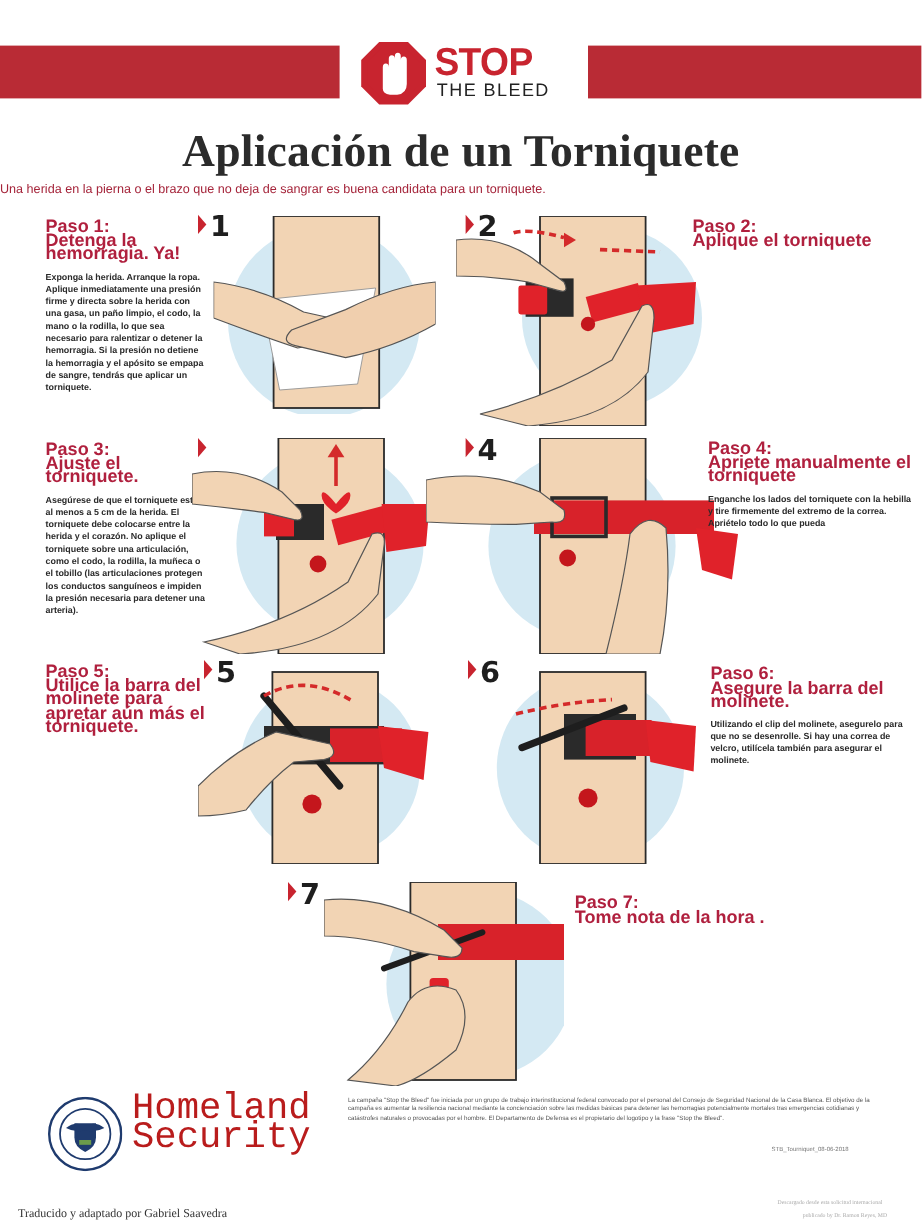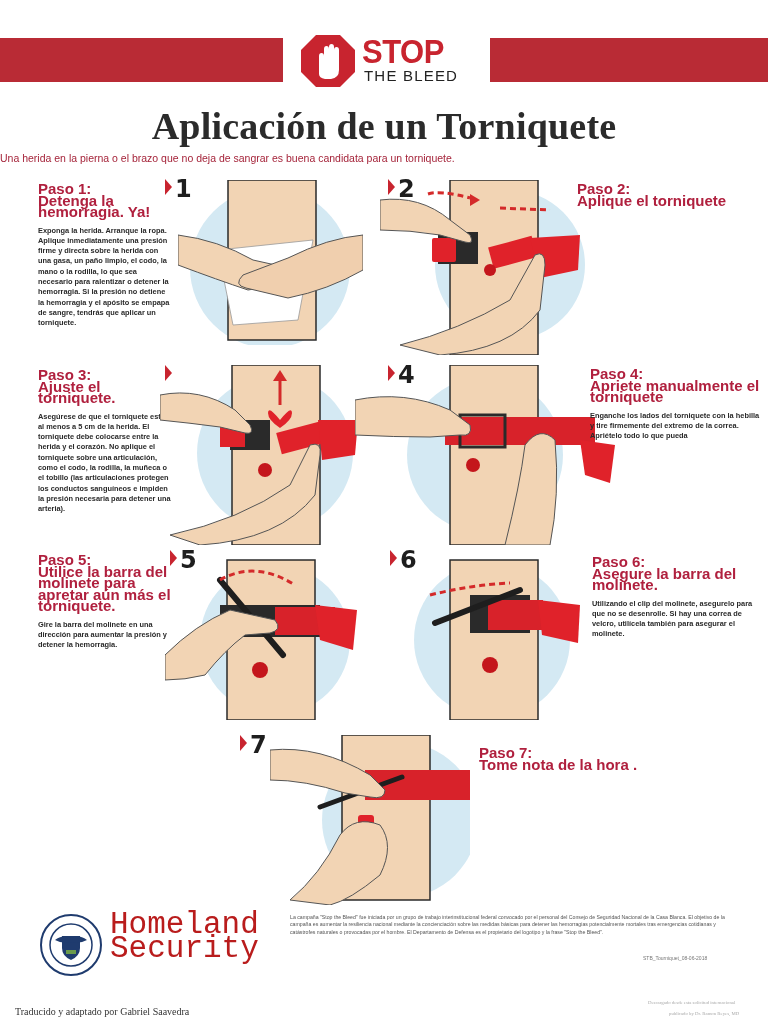--- a/index.html
+++ b/index.html
@@ -134,21 +134,20 @@
 </div>
 <div class="step-text" style="left:590px; top:368px; width:172px;">
   <div class="step-head">Paso 4:</div>
   <div class="step-head">Apriete manualmente el torniquete</div>
   <div class="step-body">Enganche los lados del torniquete con la hebilla y tire firmemente del extremo de la correa. Apriételo todo lo que pueda</div>
 </div>
 
 <div class="step-text" style="left:38px; top:554px; width:140px;">
   <div class="step-head">Paso 5:</div>
   <div class="step-head">Utilice la barra del molinete para apretar aún más el torniquete.</div>
-  <div class="step-body">Gire la barra del molinete en una dirección para aumentar la presión y detener la hemorragia.</div>
 </div>
 <div class="num" style="left:170px; top:548px;"><span class="tri"></span><span>5</span></div>
 <div class="illus" style="left:165px; top:555px;">
   <svg width="200" height="165" viewBox="0 0 200 165">
     <circle cx="110" cy="85" r="75" fill="#d4e9f3"></circle>
     <rect x="62" y="5" width="88" height="160" fill="#f2d4b4" stroke="#2a2a2a" stroke-width="1.5"></rect>
     <rect x="55" y="50" width="100" height="32" fill="#2a2a2a"></rect>
     <rect x="110" y="52" width="60" height="28" fill="#d8222a"></rect>
     <path d="M150,50 L192,55 L188,95 L155,85 Z" fill="#e0222a"></path>
     <line x1="55" y1="25" x2="118" y2="100" stroke="#1e1e1e" stroke-width="6" stroke-linecap="round"></line>

